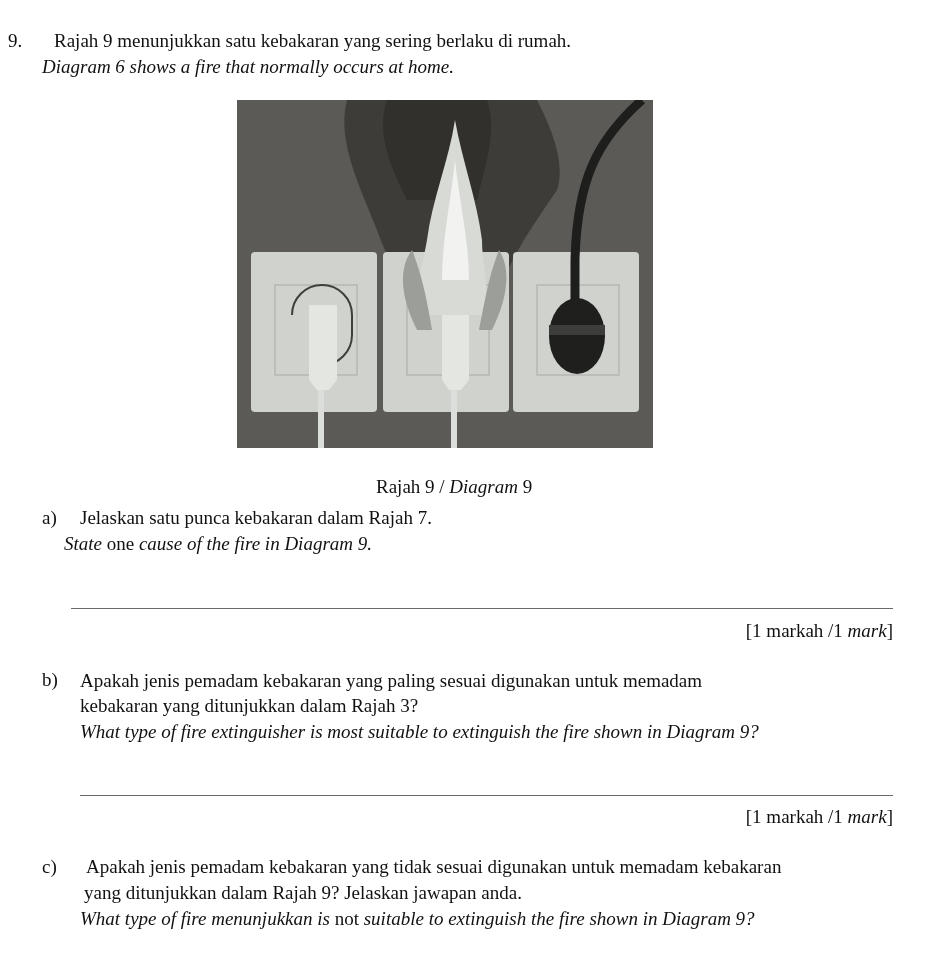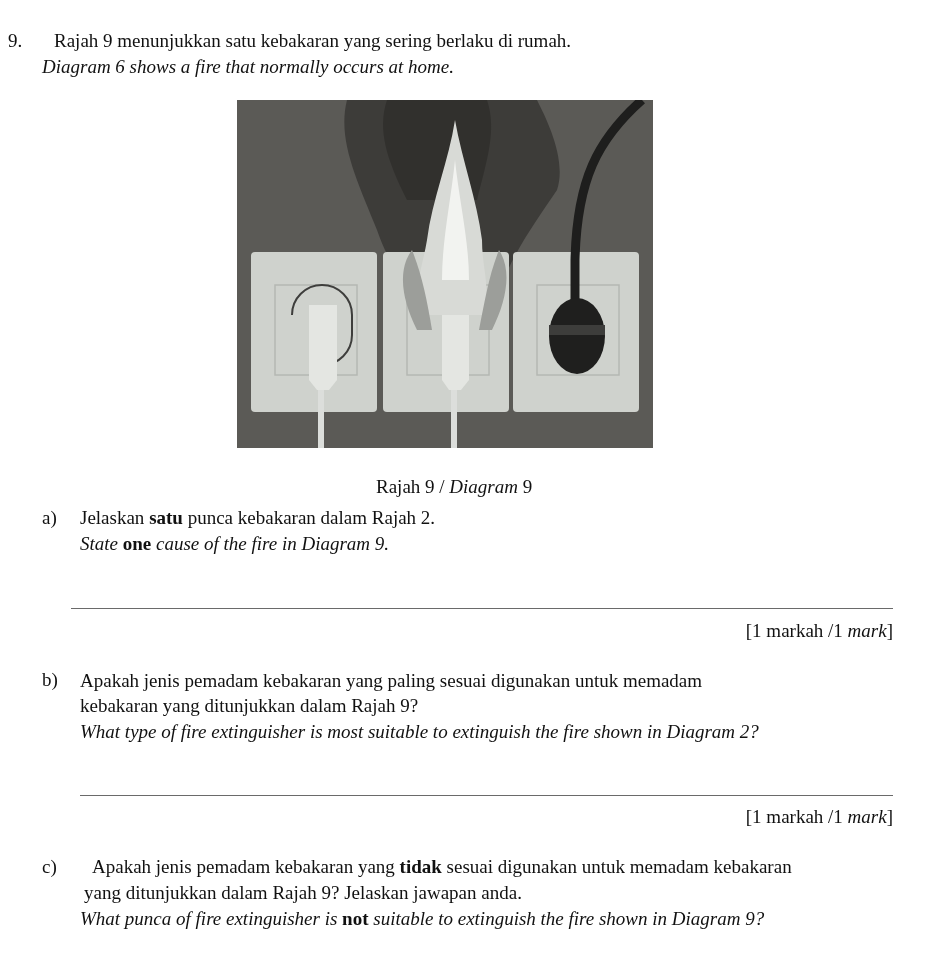--- a/index.html
+++ b/index.html
@@ -3,21 +3,21 @@
 <meta charset="utf-8">
 <style>
   html, body { margin: 0; padding: 0; background: #ffffff; }
   body {
     width: 938px; height: 977px; position: relative; overflow: hidden;
     font-family: "Liberation Serif", "DejaVu Serif", serif;
     color: #111111; font-size: 19px;
   }
   .abs { position: absolute; white-space: nowrap; }
   .it { font-style: italic; }
-  .b { font-weight: bold; }
+  .b { font-weight: normal; }
   .rule { position: absolute; height: 1px; background: #6a6a6a; }
   .figure {
     position: absolute; left: 237px; top: 100px; width: 416px; height: 348px;
     background: #5a5a55; overflow: hidden;
   }
   .figure svg { display: block; }
 </style>
 </head>
 <body>
 
@@ -55,41 +55,41 @@
     <ellipse cx="340" cy="236" rx="28" ry="38" fill="#1f1f1e"></ellipse>
     <rect x="312" y="225" width="56" height="10" fill="#3d3d3b"></rect>
   </svg>
 </div>
 <div class="abs" style="left:376px; top:456px;margin-top:20px;">
   <span>Rajah 9 / </span><span class="it">Diagram</span><span> 9</span>
 </div>
 
 <div class="abs" style="left:42px; top:507px;">a)</div>
 <div class="abs" style="left:80px; top:507px;">
-  <span>Jelaskan </span><span class="b">satu</span><span> punca kebakaran dalam Rajah 2.</span>
+  <span>Jelaskan </span><span class="b">satu</span><span> punca kebakaran dalam Rajah 7.</span>
 </div>
-<div class="abs it" style="left:80px; top:533px;">
+<div class="abs it" style="left:64px; top:533px;">
   <span>State </span><span class="b" style="font-style:normal">one</span><span> cause of the fire in Diagram 9.</span>
 </div>
 <div class="rule" style="left:71px; top:608px; width:822px;"></div>
 <div class="abs" style="right:45px; top:620px;">
   <span>[1 markah /1 </span><span class="it">mark</span><span>]</span>
 </div>
 
 <div class="abs" style="left:42px; top:669px;">b)</div>
 <div class="abs" style="left:80px; top:670px;">Apakah jenis pemadam kebakaran yang paling sesuai digunakan untuk memadam</div>
-<div class="abs" style="left:80px; top:695px;">kebakaran yang ditunjukkan dalam Rajah 9?</div>
-<div class="abs it" style="left:80px; top:721px;">What type of fire extinguisher is most suitable to extinguish the fire shown in Diagram 2?</div>
+<div class="abs" style="left:80px; top:695px;">kebakaran yang ditunjukkan dalam Rajah 3?</div>
+<div class="abs it" style="left:80px; top:721px;">What type of fire extinguisher is most suitable to extinguish the fire shown in Diagram 9?</div>
 <div class="rule" style="left:80px; top:795px; width:813px;"></div>
 <div class="abs" style="right:45px; top:806px;">
   <span>[1 markah /1 </span><span class="it">mark</span><span>]</span>
 </div>
 
 <div class="abs" style="left:42px; top:856px;">c)</div>
-<div class="abs" style="left:92px; top:856px;">
+<div class="abs" style="left:86px; top:856px;">
   <span>Apakah jenis pemadam kebakaran yang </span><span class="b">tidak</span><span> sesuai digunakan untuk memadam kebakaran</span>
 </div>
 <div class="abs" style="left:84px; top:882px;">yang ditunjukkan dalam Rajah 9? Jelaskan jawapan anda.</div>
 <div class="abs it" style="left:80px; top:908px;">
-  <span>What punca of fire extinguisher is </span><span class="b" style="font-style:normal">not</span><span> suitable to extinguish the fire shown in Diagram 9?</span>
+  <span>What type of fire menunjukkan is </span><span class="b" style="font-style:normal">not</span><span> suitable to extinguish the fire shown in Diagram 9?</span>
 </div>
 
 <div class="abs" style="left:422px; top:952px;margin-top:44px;">12</div>
 
 </body></html>

